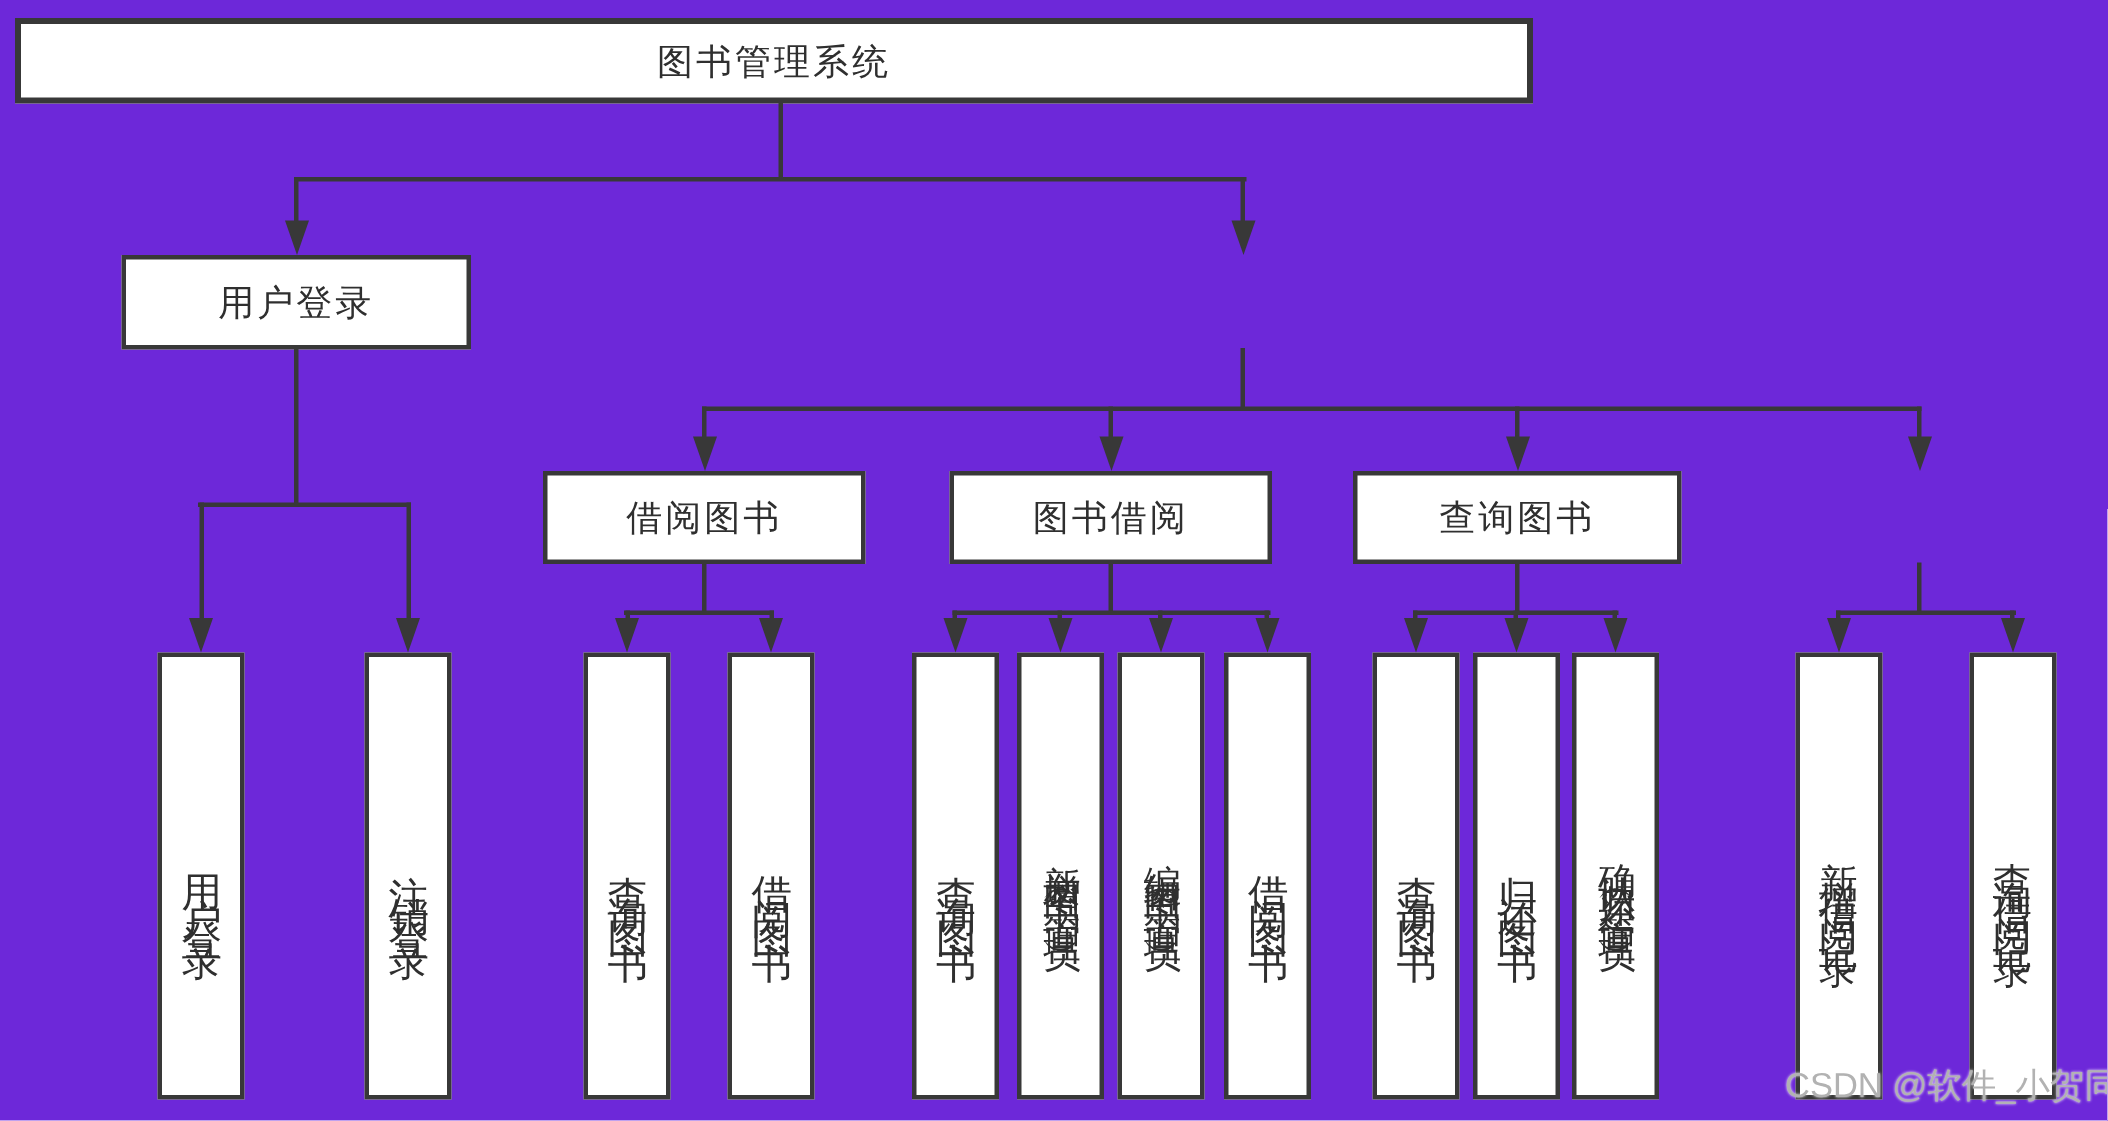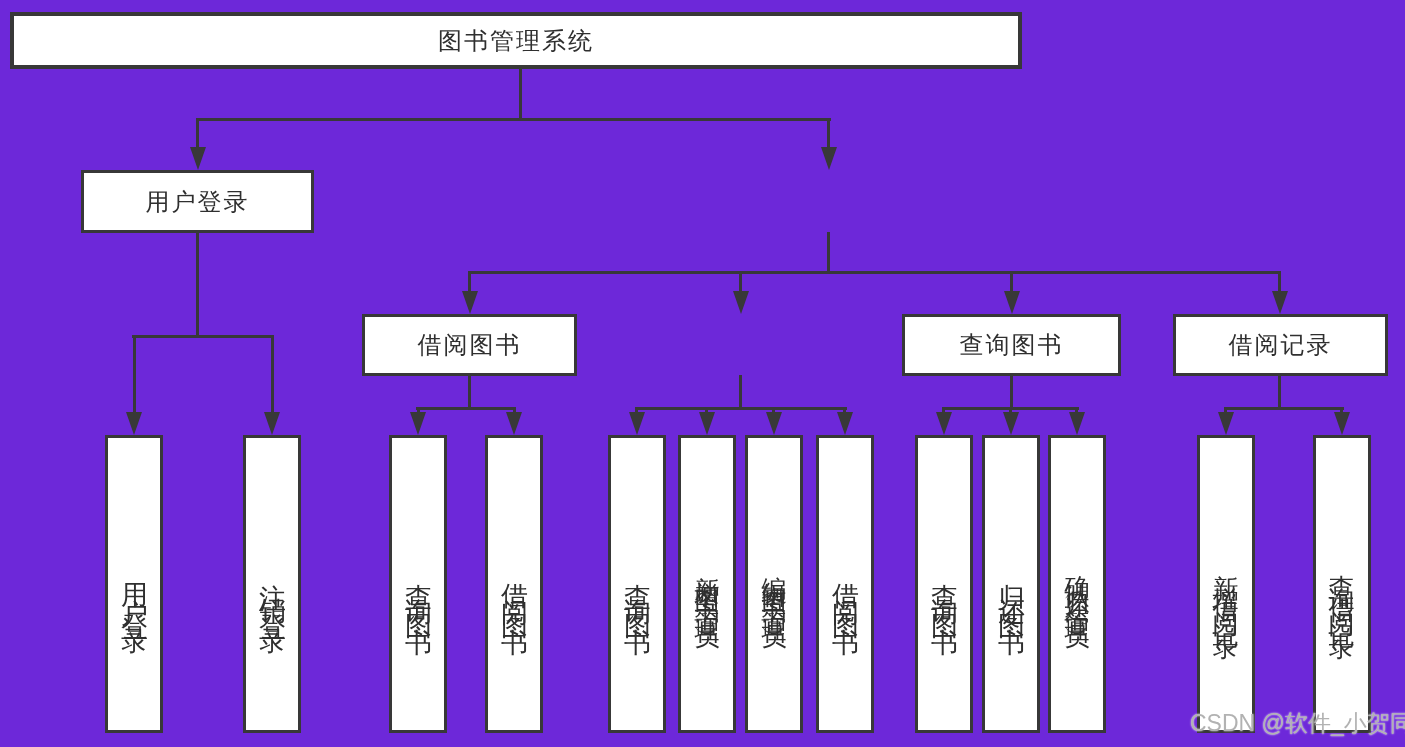--- a/index.html
+++ b/index.html
@@ -24,22 +24,22 @@
 </head>
 <body>
 
 <div class="canvas">
 
   <div class="box root" style="left:10px;top:12px;width:1012px;height:57px">图书管理系统</div>
 
   <div class="box lvl" style="left:81px;top:170px;width:233px;height:63px">用户登录</div>
 
   <div class="box lvl" style="left:362px;top:314px;width:215px;height:62px">借阅图书</div>
+  <div class="box lvl" style="left:633px;top:314px;width:215px;height:62px">图书借阅</div>
   <div class="box lvl" style="left:902px;top:314px;width:219px;height:62px">查询图书</div>
-  <div class="box lvl" style="left:1173px;top:314px;width:215px;height:62px">借阅记录</div>
 
   <div class="box leaf chars4" style="left:105px">
     <span class="vtext">用户登录</span>
     </div>
   <div class="box leaf chars4" style="left:243px">
     <span class="vtext">注销登录</span>
     </div>
 
   <div class="box leaf chars4" style="left:389px">
     <span class="vtext">查询图书</span>

